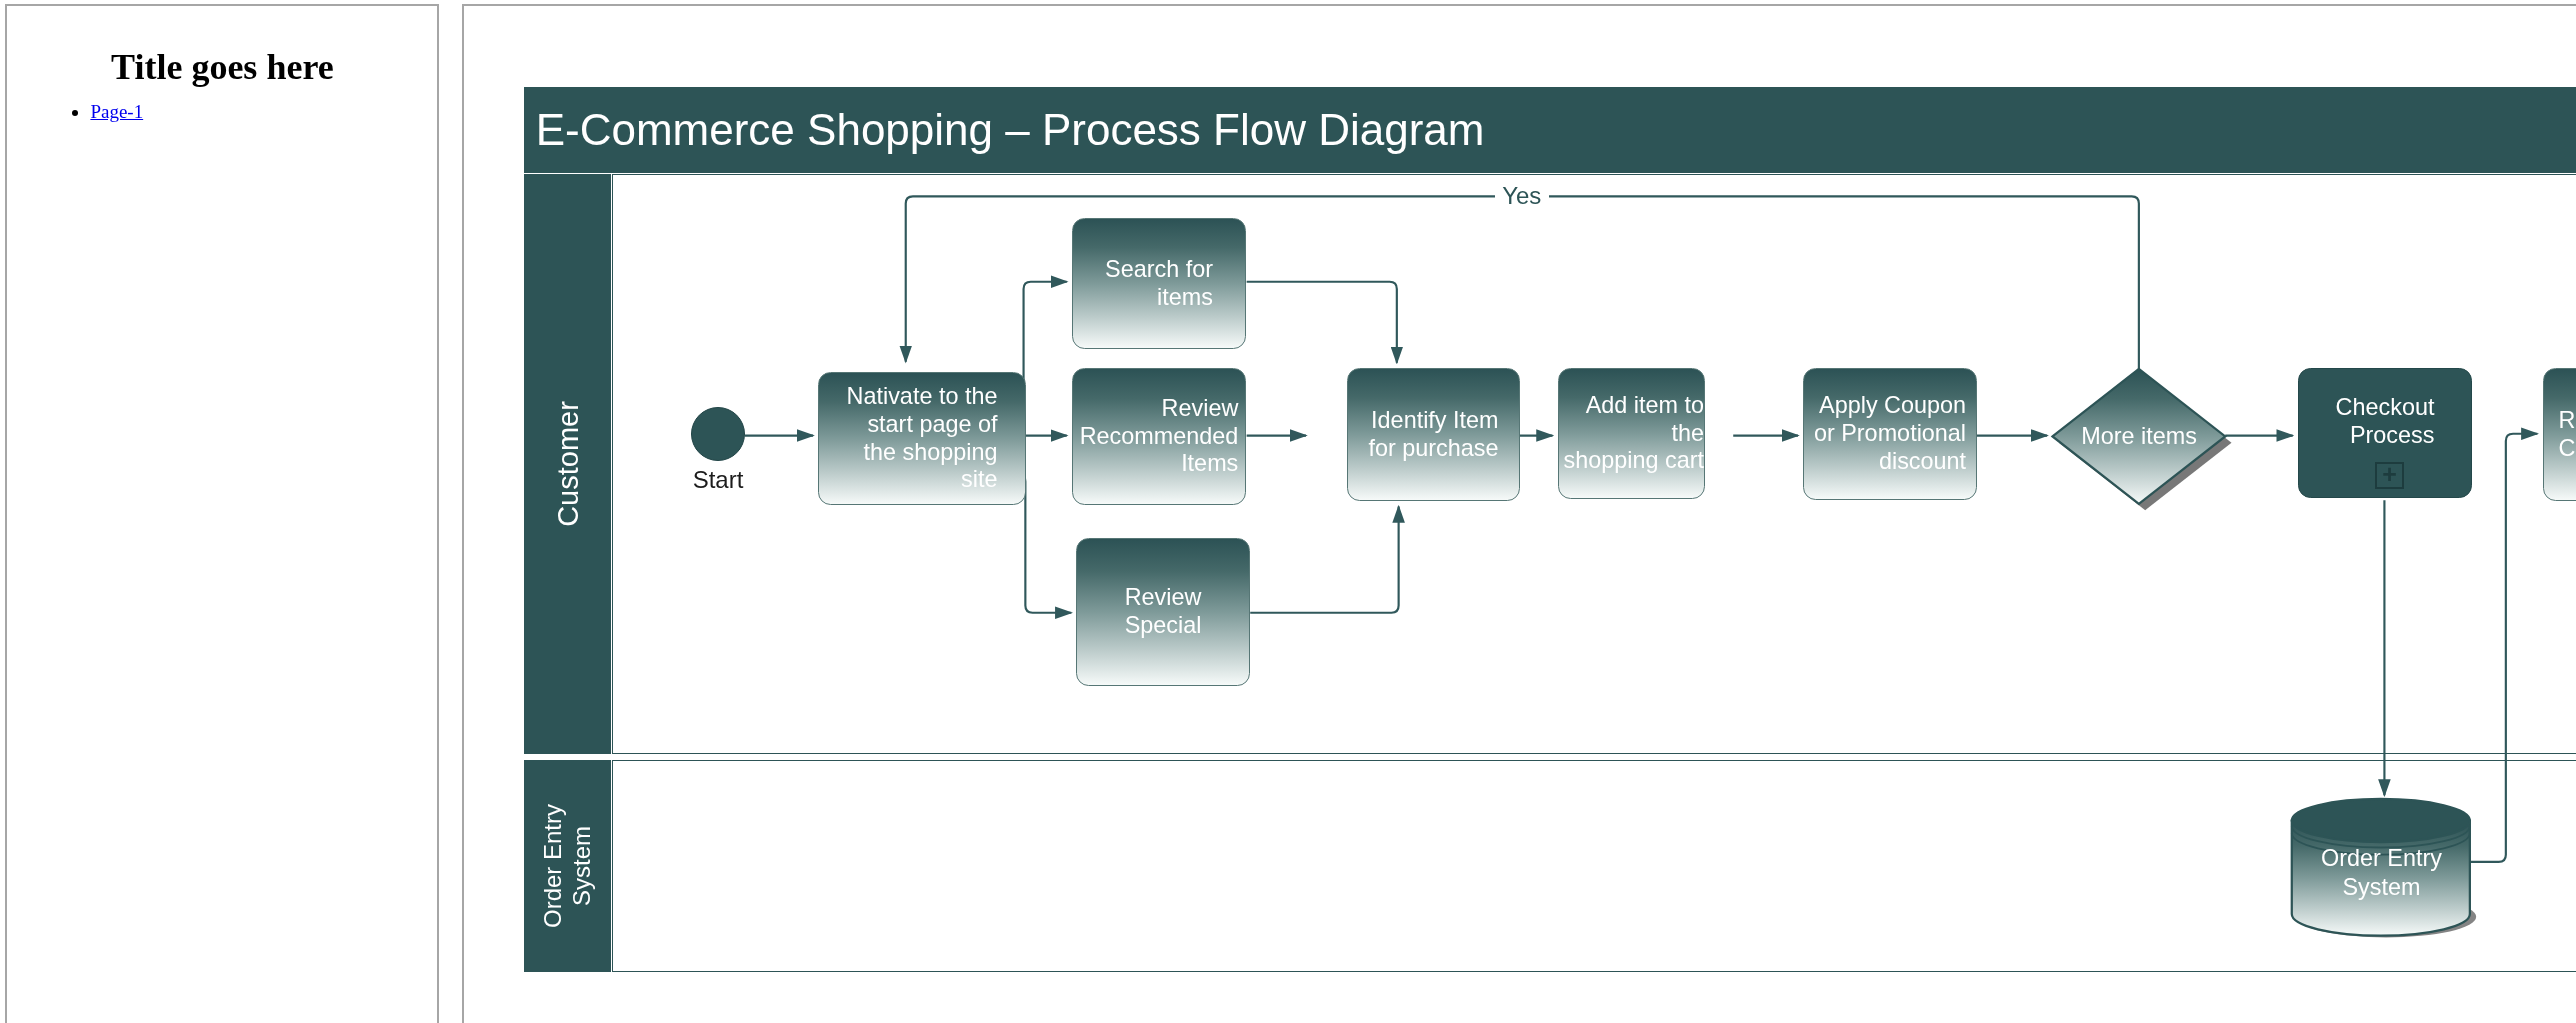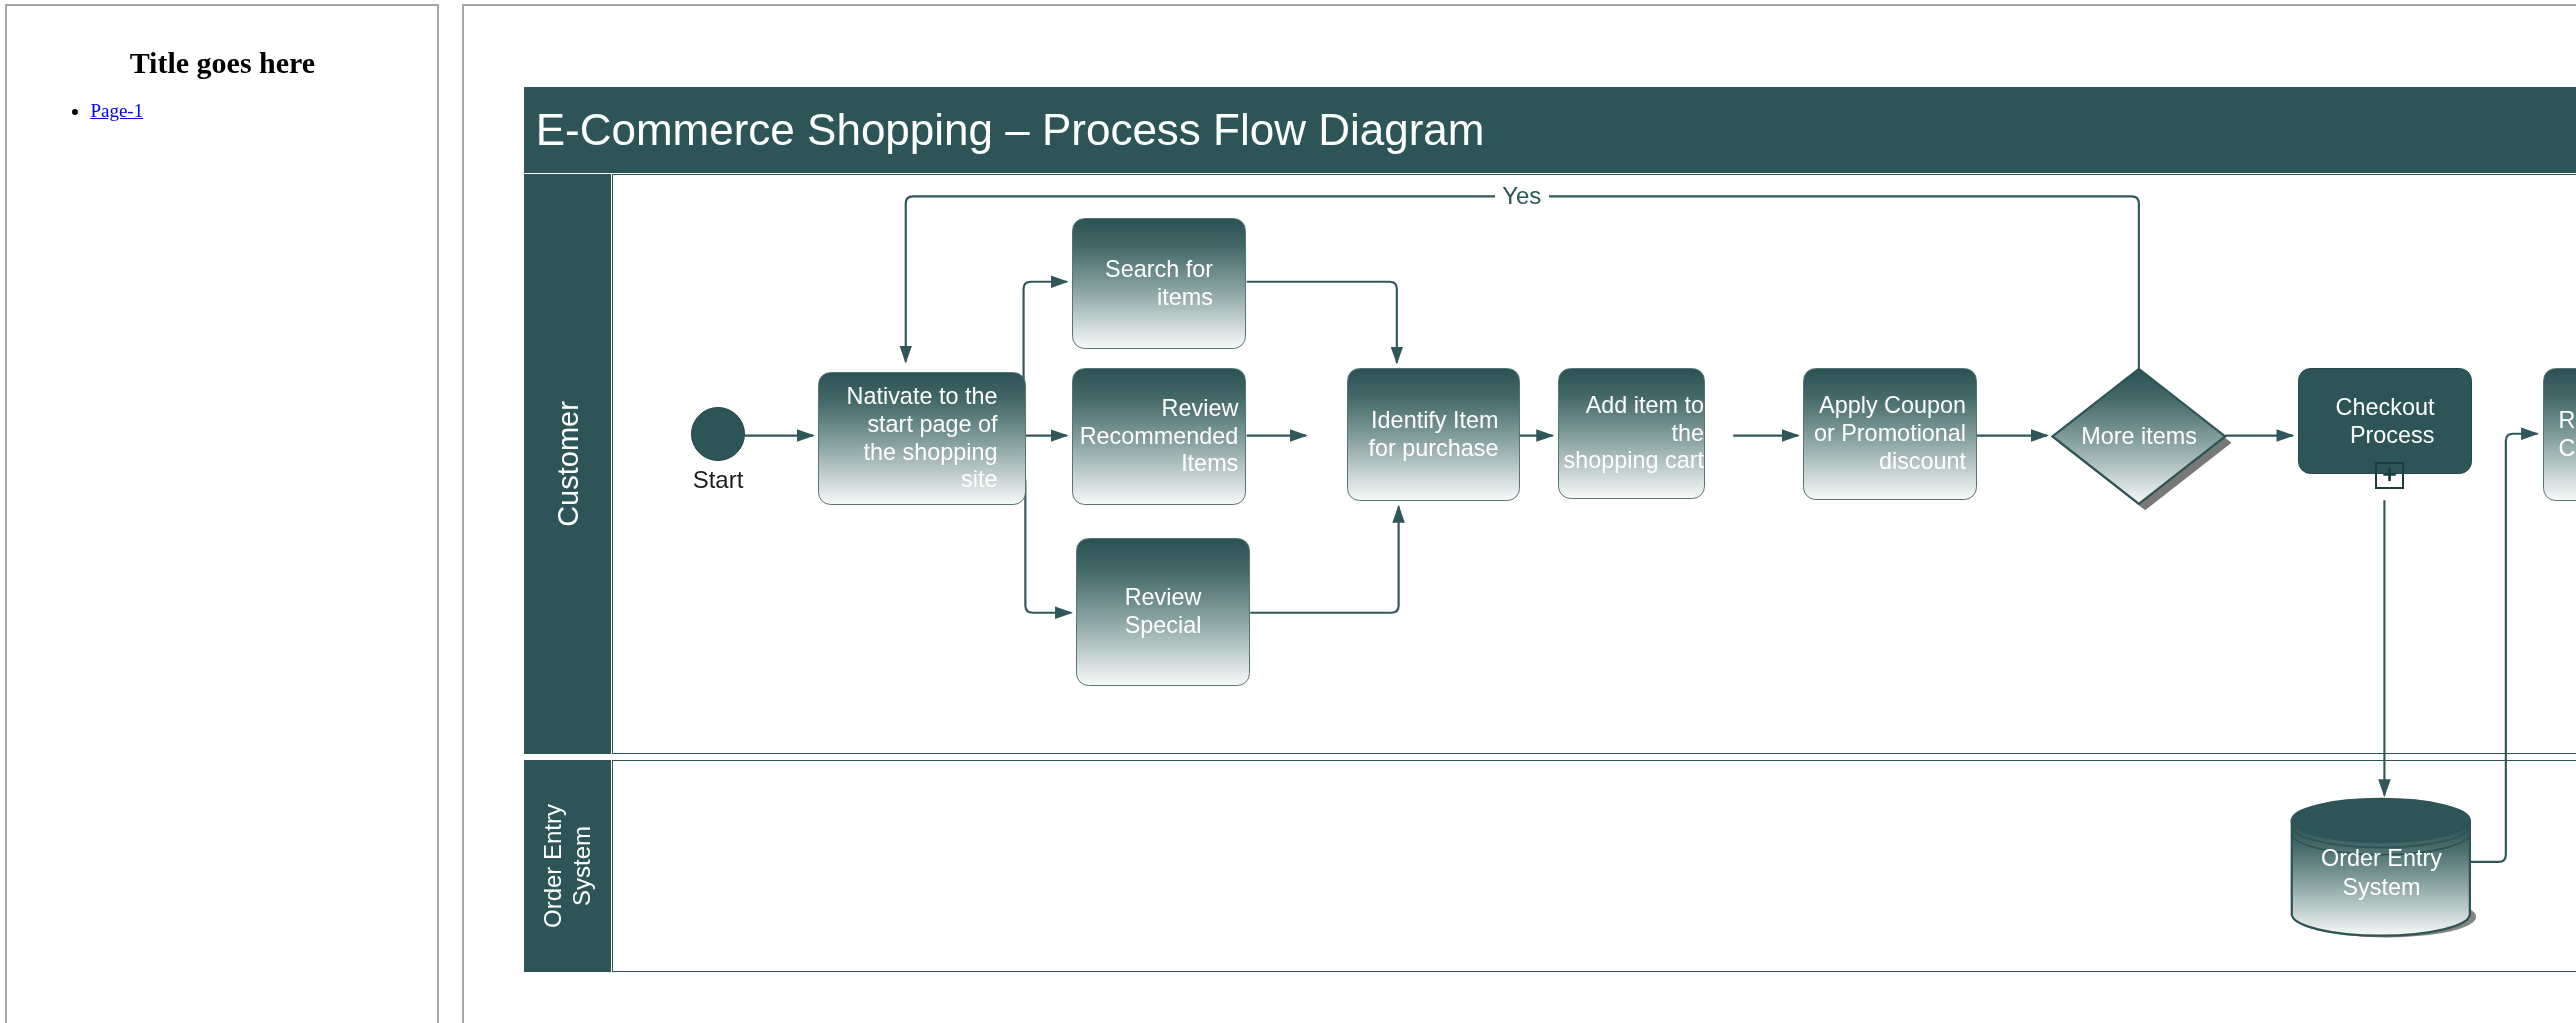--- a/index.html
+++ b/index.html
@@ -4,23 +4,23 @@
 <style>
   * { margin:0; padding:0; box-sizing:border-box; }
   html,body { width:2576px; height:1024px; }
   body { position:relative; overflow:hidden; background:#fff;
          font-family:"Liberation Sans", sans-serif; }
 
   
   .sidebar-frame { position:absolute; left:5.4px; top:3.6px; width:434px; height:1160px;
                    border:2.7px solid #a6a6a6; background:#fff;
                    font-family:"Liberation Serif", serif; }
-  .sidebar-frame h1 { margin-top:40px; text-align:center; font-size:30px; color:#000;
+  .sidebar-frame h1 { margin-top:40px; text-align:center; font-size:36px; color:#000;
                       font-weight:bold; }
-  .sidebar-frame ul { margin-top:20px; padding-left:83px; font-size:19px; }
+  .sidebar-frame ul { margin-top:13px; padding-left:83px; font-size:19px; }
   .sidebar-frame li { list-style:disc; }
   .sidebar-frame a { color:var(--link,#0000ee); text-decoration:underline; cursor:pointer; }
 
   .main-frame { position:absolute; left:462px; top:3.6px; width:2249px; height:1160px;
                 border:2.7px solid #a6a6a6; background:#fff; }
 
   
   .abs { position:absolute; }
   .title-bar { left:524px; top:87px; width:2052px; height:86px;
                background:var(--teal,#2d5456); color:#fff; font-size:44px;
@@ -44,21 +44,21 @@
           color:#fff; font-size:23.4px; line-height:1.19; text-align:right;
           display:flex; align-items:center; justify-content:center;
           white-space:pre-line; z-index:3; }
   .task-navigate  { left:818px;  top:372px; width:208px; height:133px; }
   .task-search    { left:1072px; top:218px; width:174px; height:131px; }
   .task-recommended { left:1072px; top:368px; width:174px; height:137px; }
   .task-special   { left:1076px; top:538px; width:174px; height:148px; }
   .task-identify  { left:1311px; top:368px; width:173px; height:133px;margin-left:36px; }
   .task-additem   { left:1558px; top:368px; width:147px; height:131px; }
   .task-coupon    { left:1803px; top:368px; width:174px; height:132px; }
-  .task-checkout  { left:2298px; top:368px; width:174px; height:106px;
+  .task-checkout  { left:2298px; top:368px; width:174px; height:130px;
                     background:var(--teal,#2d5456); border-color:#24484a;
                     align-items:flex-start; padding-top:25px; }
   .task-receive   { left:2543px; top:368px; width:180px; height:133px;
                     justify-content:flex-start; text-align:left; padding-left:14.4px; }
   .plus-marker { left:2375px; top:462px; width:29px; height:27px;
                  border:2.2px solid #1d3c3e; color:#1d3c3e; font-size:25px;
                  font-weight:bold; line-height:21.6px; text-align:center; z-index:4; }
   .start-event { left:691px; top:407px; width:54px; height:54px; border-radius:50%;
                  background:var(--teal,#2d5456); border:1.8px solid #224547; z-index:3; }
   .start-label { left:673px; top:466px; width:90px; text-align:center;

